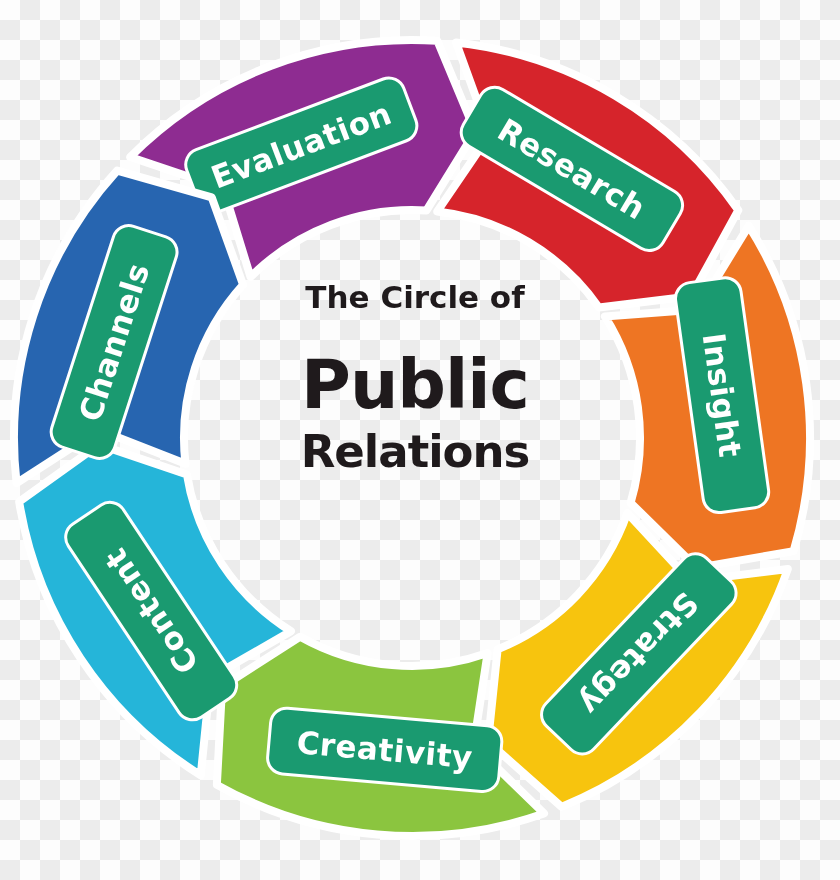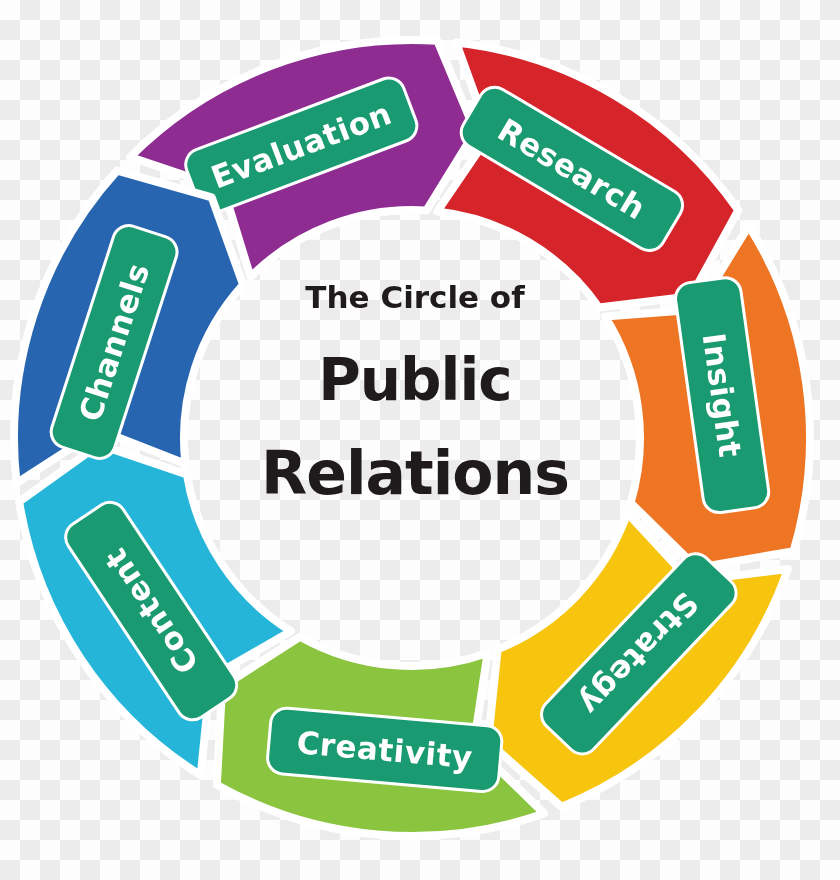--- a/index.html
+++ b/index.html
@@ -18,22 +18,22 @@
   .label-text{
     font-family:"DejaVu Sans","Liberation Sans",sans-serif;
     font-weight:bold;font-size:31px;letter-spacing:0.5px;
   }
   .center-title{position:absolute;left:0;top:0;width:830px;pointer-events:none;}
   .title-line{
     position:absolute;left:0;width:100%;text-align:center;
     font-weight:bold;line-height:1;
   }
   .title-line.t1{top:282px;font-size:31px;letter-spacing:0px;}
-  .title-line.t2{top:351px;font-size:58px;letter-spacing:-1px;}
-  .title-line.t3{top:443px;font-size:60px;letter-spacing:-1px;}
+  .title-line.t2{top:351px;font-size:68px;letter-spacing:-1px;}
+  .title-line.t3{top:429px;font-size:45px;letter-spacing:-1px;}
 </style>
 </head>
 <body>
 
 <div class="stage" style="--chk-light: #fdfdfd; --chk-dark: #ececec;">
   <svg class="wheel-svg" width="840" height="880" viewBox="0 0 840 880">
       <path d="M 130.19 156.96 A 398 398 0 0 1 437.34 40.81 L 475.20 131.45 L 426.51 210.46 A 228 228 0 0 0 250.56 277.00 L 223.29 188.29 Z" fill="#8e2c91" class="seg"></path>
       <g transform="translate(301.3 145.2) rotate(-20.7)">
         <rect x="-116" y="-33" width="232" height="66" rx="16" fill="#1a9a70" stroke="#ffffff" class="label-box"></rect>
         <text x="0" y="0" text-anchor="middle" dominant-baseline="central" fill="#ffffff" class="label-text">Evaluation</text>

